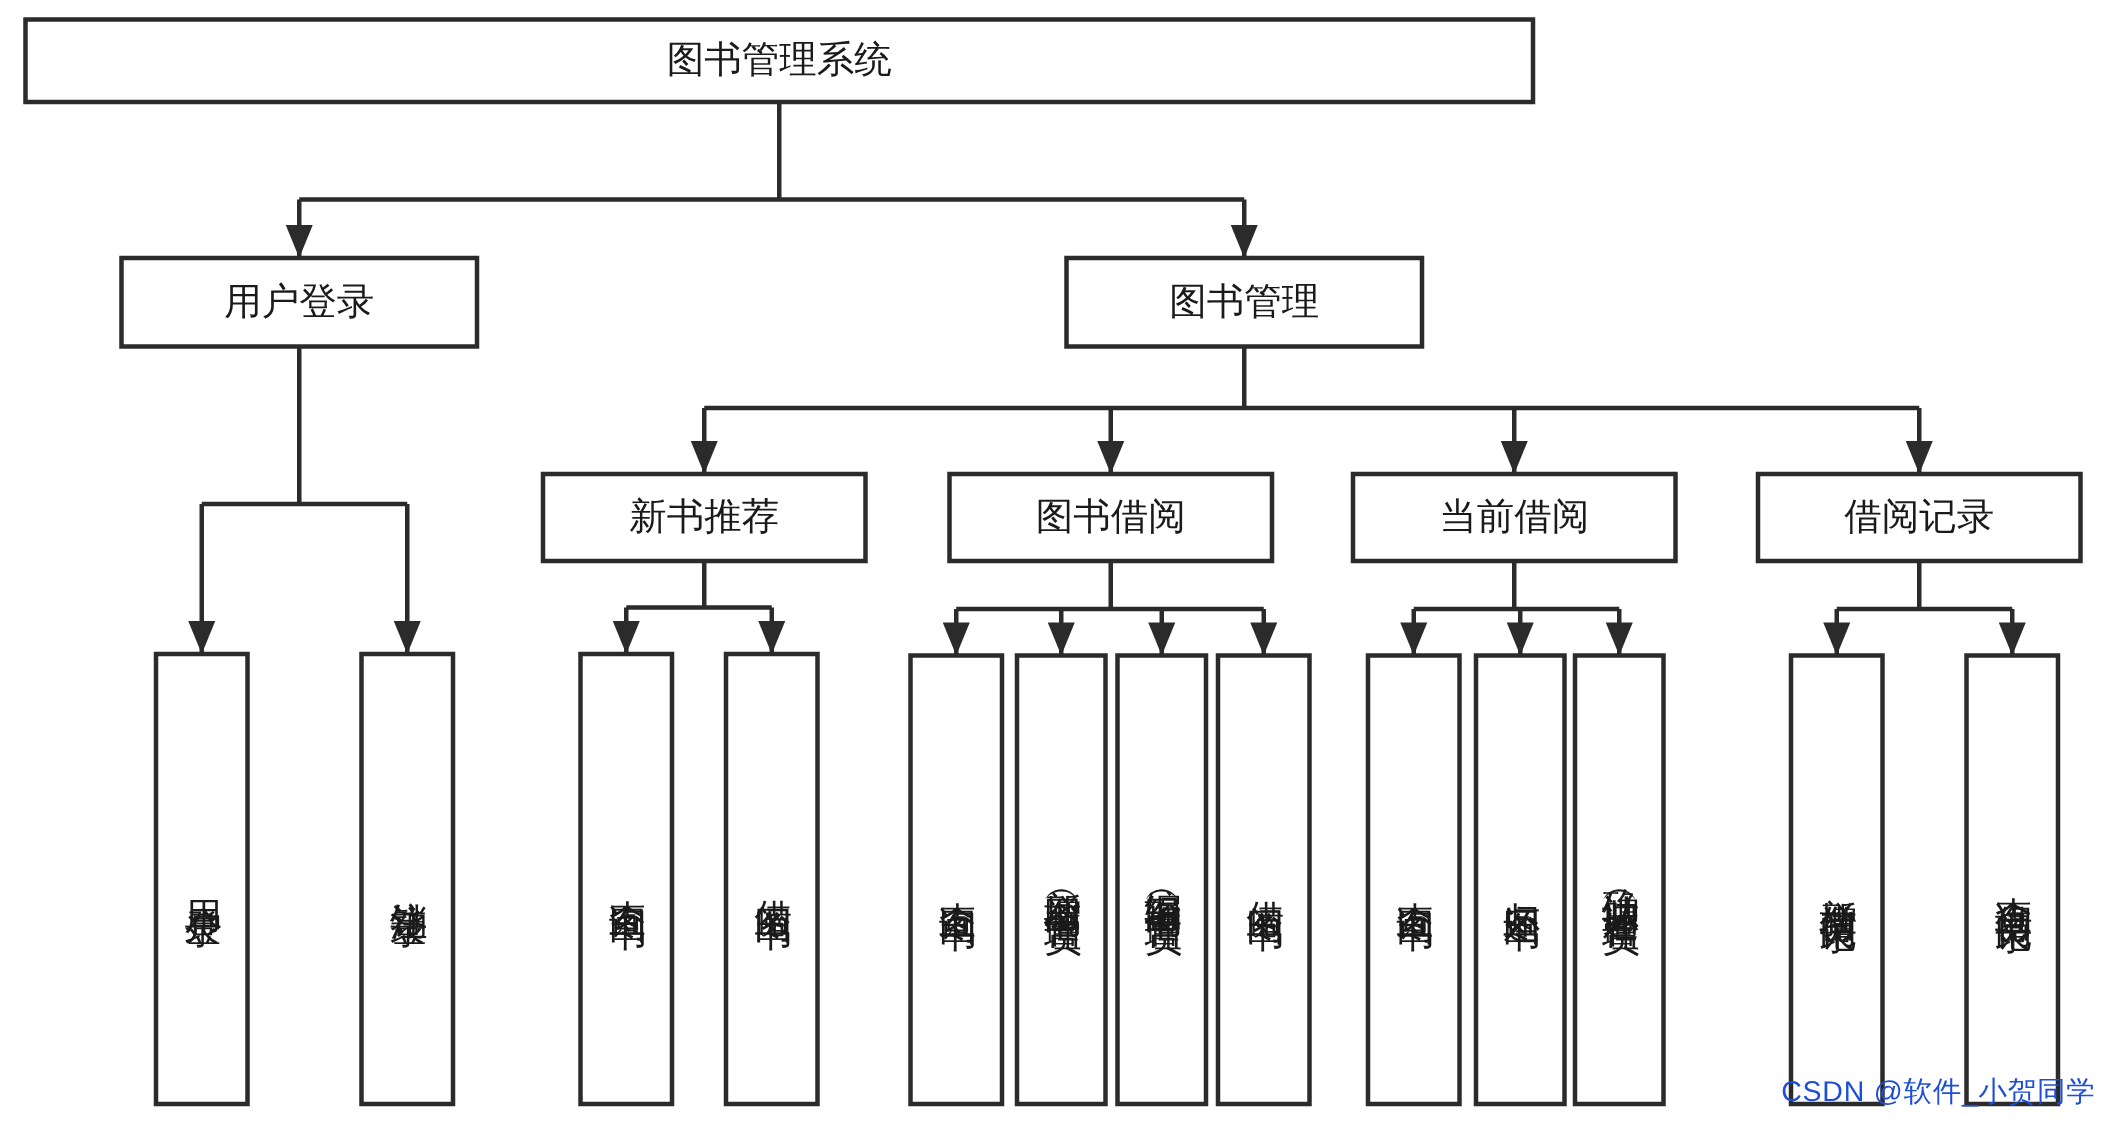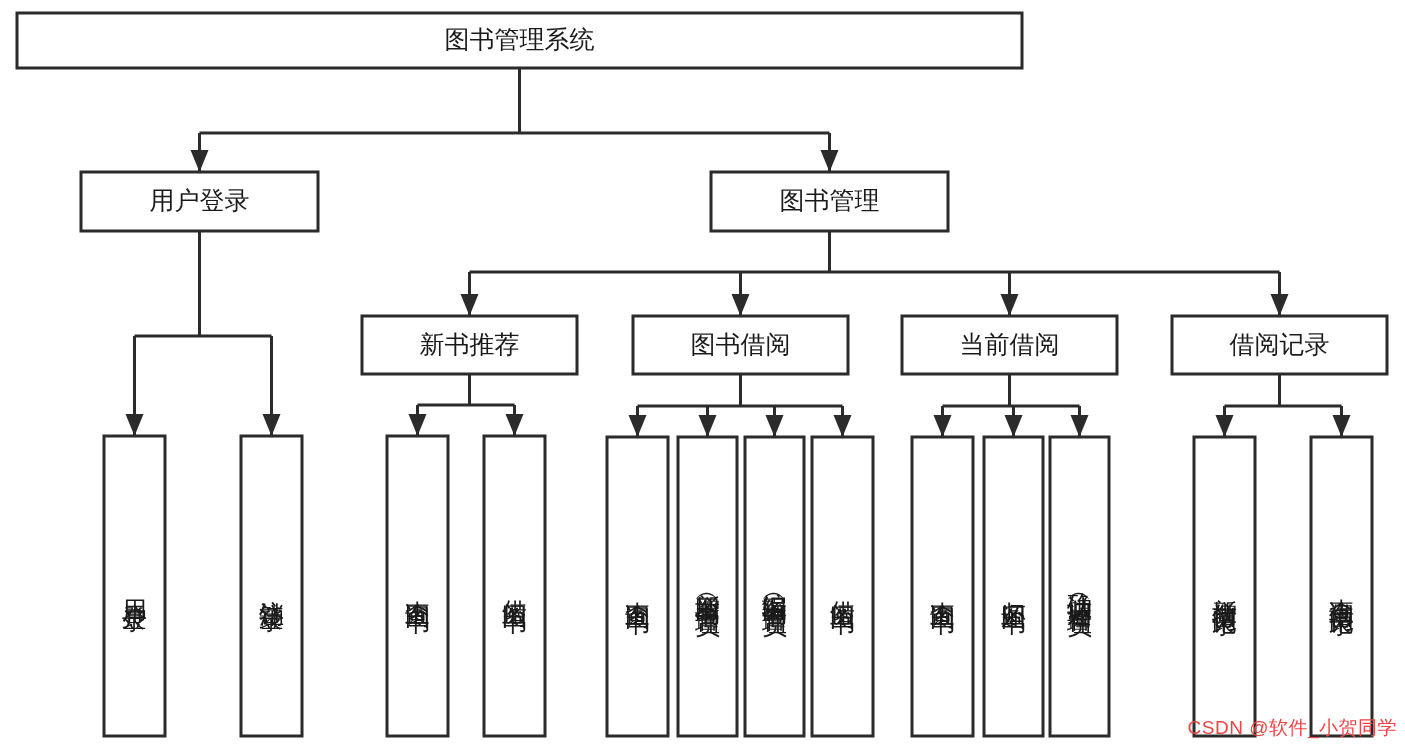--- a/index.html
+++ b/index.html
@@ -65,21 +65,21 @@
     white-space: nowrap;
     pointer-events: none;
     user-select: none;
   }
   .watermark {
     position: absolute;
     right: 8px;
     bottom: 6px;
     font-family: "Liberation Sans", "DejaVu Sans", sans-serif;
     font-size: 19px;
-    color: #ef4444;
+    color: #1d4ed8;
     white-space: nowrap;
     letter-spacing: 0.5px;
   }
 </style>
 </head>
 <body>
 
 <div id="diagram-root">
 
   <svg id="flow-svg" viewBox="0 0 1405 747">

